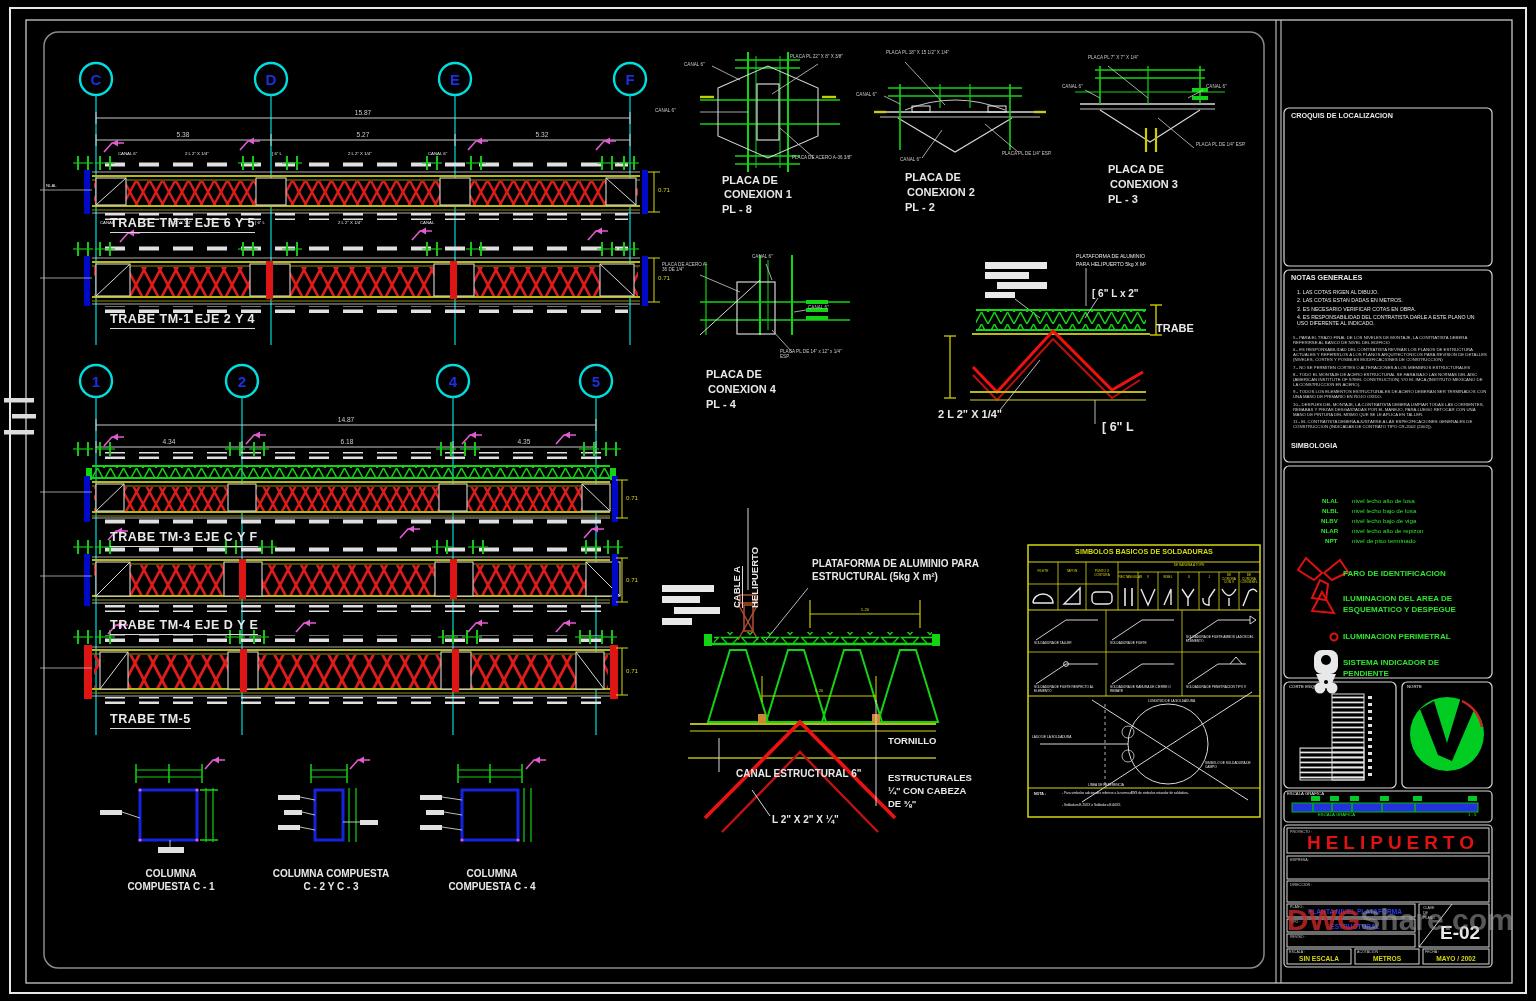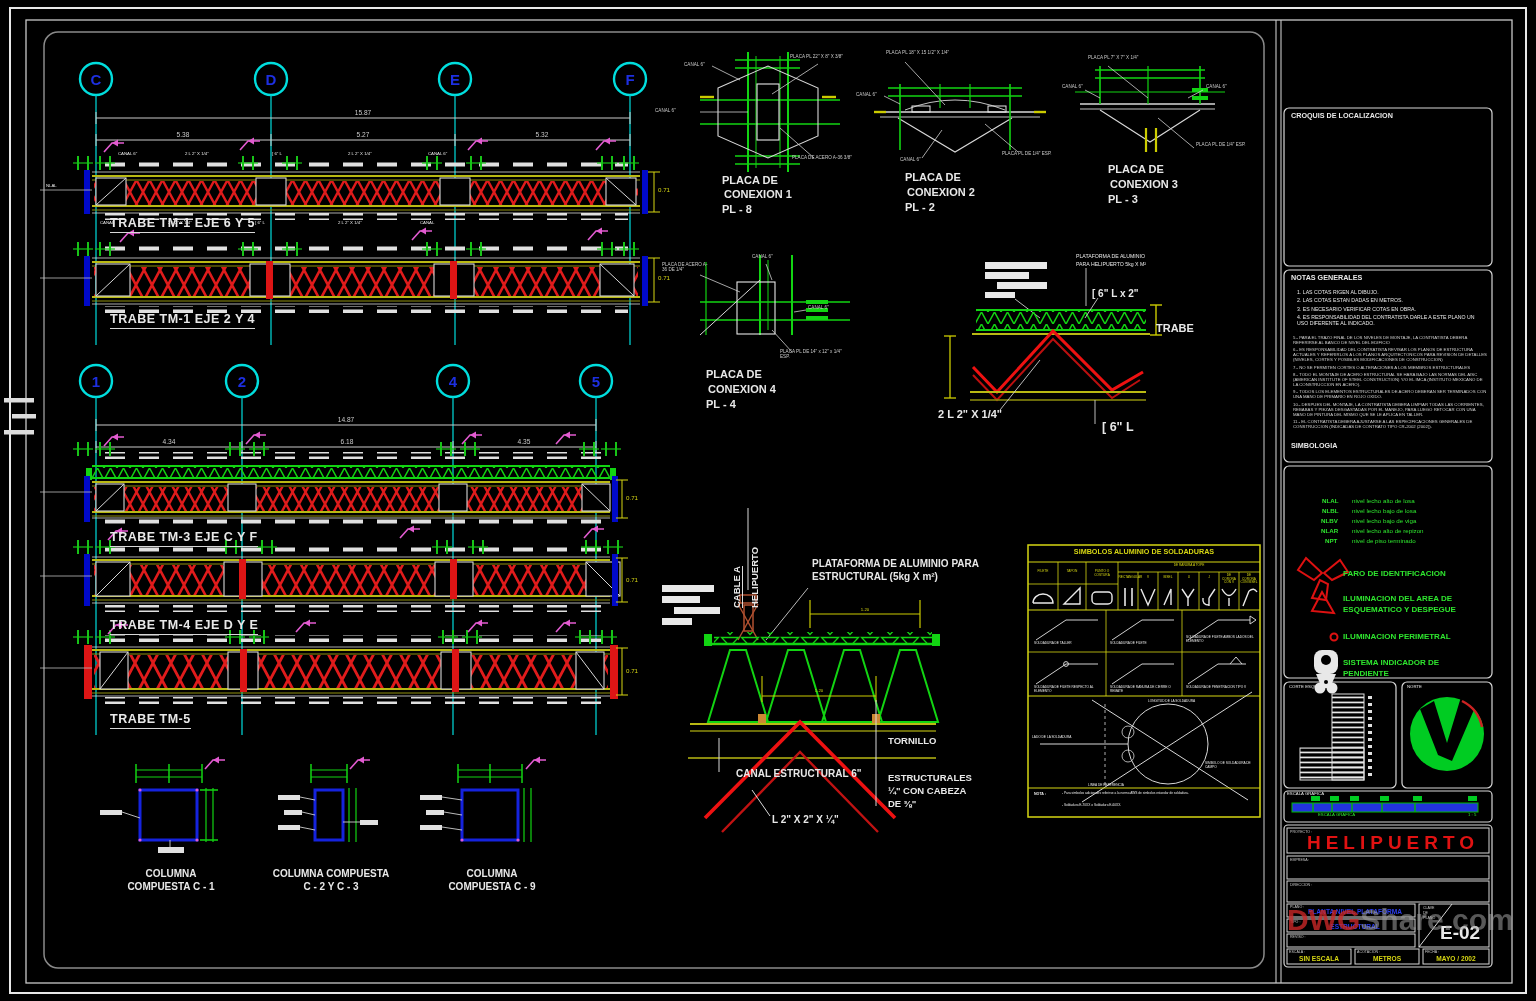--- a/index.html
+++ b/index.html
@@ -642,21 +642,21 @@
 <div class="lbl yel f6" style="left:626px;top:667px;">0.71</div>
 <div class="lbl b f12 u" style="left:110px;top:530px;letter-spacing:.5px;">TRABE TM-3 EJE C Y F</div>
 <div class="lbl b f12 u" style="left:110px;top:618px;letter-spacing:.5px;">TRABE TM-4 EJE D Y E</div>
 <div class="lbl b f12 u" style="left:110px;top:712px;letter-spacing:.5px;">TRABE TM-5</div>
 
 <div class="lbl c b f10" style="left:171px;top:868px;">COLUMNA</div>
 <div class="lbl c b f10" style="left:171px;top:881px;">COMPUESTA C - 1</div>
 <div class="lbl c b f10" style="left:331px;top:868px;">COLUMNA COMPUESTA</div>
 <div class="lbl c b f10" style="left:331px;top:881px;">C - 2 Y C - 3</div>
 <div class="lbl c b f10" style="left:492px;top:868px;">COLUMNA</div>
-<div class="lbl c b f10" style="left:492px;top:881px;">COMPUESTA C - 9</div>
+<div class="lbl c b f10" style="left:492px;top:881px;">COMPUESTA C - 4</div>
 
 <div class="lbl b f11" style="left:722px;top:174px;">PLACA DE</div>
 <div class="lbl b f11" style="left:724px;top:188px;">CONEXION 1</div>
 <div class="lbl b f11" style="left:722px;top:203px;">PL - 8</div>
 <div class="lbl f45 gry" style="left:684px;top:62px;">CANAL 6"</div>
 <div class="lbl f45 gry" style="left:655px;top:108px;">CANAL 6"</div>
 <div class="lbl f45 gry wrap" style="left:790px;top:54px;width:62px;">PLACA PL 22" X 8" X 3/8"</div>
 <div class="lbl f45 gry wrap" style="left:792px;top:155px;width:66px;">PLACA DE ACERO A-36 3/8"</div>
 
 <div class="lbl b f11" style="left:905px;top:171px;">PLACA DE</div>
@@ -698,21 +698,21 @@
 <div class="lbl b f10" style="left:812px;top:571px;">ESTRUCTURAL (5kg X m²)</div>
 <div class="lbl c yel f4" style="left:865px;top:608px;">1.20</div>
 <div class="lbl c yel f4" style="left:819px;top:689px;">1.20</div>
 <div class="lbl b f10" style="left:736px;top:768px;">CANAL ESTRUCTURAL 6"</div>
 <div class="lbl b f9" style="left:888px;top:736px;">TORNILLO</div>
 <div class="lbl b f9" style="left:888px;top:773px;">ESTRUCTURALES</div>
 <div class="lbl b f9" style="left:888px;top:786px;">¼" CON CABEZA</div>
 <div class="lbl b f9" style="left:888px;top:799px;">DE ⅜"</div>
 <div class="lbl b f10" style="left:772px;top:814px;">L 2" X 2" X ¼"</div>
 
-<div class="lbl c yel b f7" style="left:1144px;top:548px;">SIMBOLOS ALUMINIO DE SOLDADURAS</div>
+<div class="lbl c yel b f7" style="left:1144px;top:548px;">SIMBOLOS BASICOS DE SOLDADURAS</div>
 <div class="lbl c yel f3" style="left:1189px;top:564px;">DE RANURA A TOPE</div>
 <div class="lbl c yel f3 wrap" style="left:1043px;top:570px;width:26px;">FILETE</div>
 <div class="lbl c yel f3 wrap" style="left:1072px;top:570px;width:24px;">TAPON</div>
 <div class="lbl c yel f3 wrap" style="left:1102px;top:570px;width:28px;">PUNTO O COSTURA</div>
 <div class="lbl c yel f3 wrap" style="left:1128px;top:576px;width:19px;">RECTANGULAR</div>
 <div class="lbl c yel f3" style="left:1148px;top:576px;">V</div>
 <div class="lbl c yel f3" style="left:1168px;top:576px;">BISEL</div>
 <div class="lbl c yel f3" style="left:1189px;top:576px;">U</div>
 <div class="lbl c yel f3" style="left:1209px;top:576px;">J</div>
 <div class="lbl c yel f3 wrap" style="left:1229px;top:574px;width:19px;">DE CORONA CON V</div>

